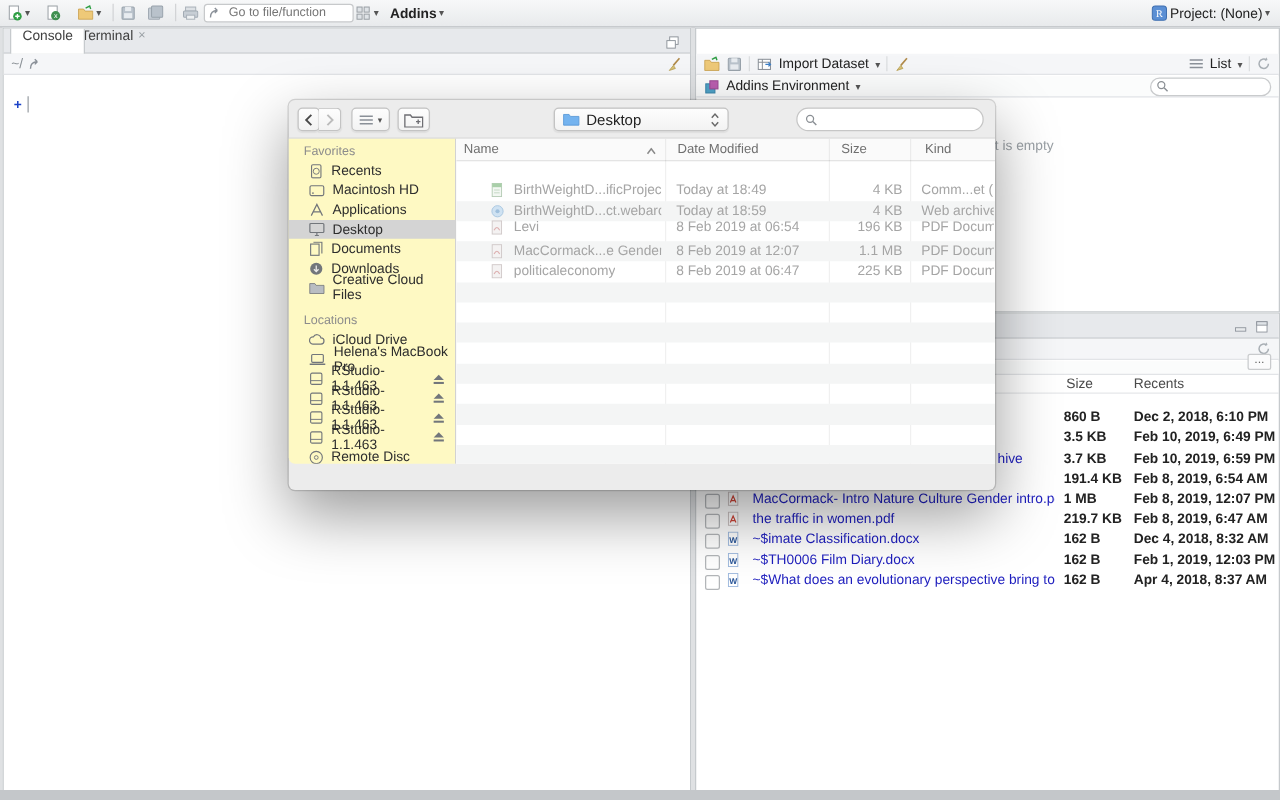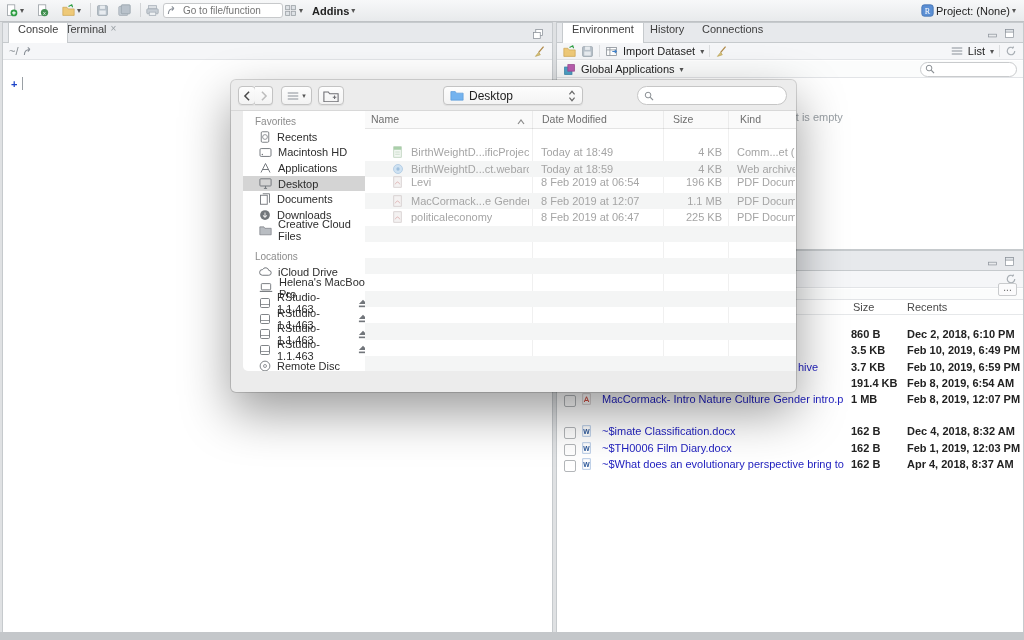--- a/index.html
+++ b/index.html
@@ -75,21 +75,21 @@
        border:1px solid #c3c3c3;border-radius:4px;box-sizing:border-box;display:flex;align-items:center;
        justify-content:center;box-shadow:0 1px 1px rgba(0,0,0,.06);}
   #dlg-popup{left:212px;width:140px;padding:0 6px;justify-content:flex-start;gap:5px;}
   #dlg-popup .lbl{font-size:12px;color:#222;}
   #dlg-popup .updown{margin-left:auto;}
   #dlg-search{position:absolute;left:406px;top:6px;width:150px;height:19px;background:#fff;
        border:1px solid #c6c6c6;border-radius:10px;box-sizing:border-box;display:flex;align-items:center;
        padding:0 6px;gap:4px;}
   #dlg-search input{border:none;outline:none;width:110px;background:transparent;}
   #dlg-body{position:absolute;left:0;top:30px;right:0;bottom:21px;border-top:1px solid #d8d8d8;}
-  #dlg-sidebar{position:absolute;left:12px;top:0;width:134px;bottom:0;background:#ffffff;
+  #dlg-sidebar{position:absolute;left:0;top:0;width:134px;bottom:0;background:#fef9c3;
        border-right:1px solid #d2d2d2;border-bottom-left-radius:5px;overflow:hidden;padding-top:3px;
        box-sizing:border-box;}
   .sb-label{height:15px;line-height:15px;padding-left:12px;color:#8c8c8c;font-size:10px;}
   .sb-item{height:15.6px;display:flex;align-items:center;padding-left:16px;gap:6px;font-size:11px;color:#2d2d2d;}
   .sb-item.sel{background:#d4d4d4;}
   .sb-item .ej{margin-left:auto;margin-right:8px;}
   .sb-gap{height:11px;}
   #dlg-list{position:absolute;left:134px;top:0;right:0;bottom:0;background:#fff;overflow:hidden;}
   #dlg-listhead{position:absolute;left:0;top:0;right:0;height:17px;background:#fafafa;
        border-bottom:1px solid #e4e4e4;color:#6f6f6f;font-size:10.5px;}
@@ -212,40 +212,20 @@
       <span style="margin-left:auto" class="i"><svg width="13" height="13" viewBox="0 0 16 16">
             <path d="M13 2 L7 9" stroke="#b08a4a" stroke-width="1.6"></path>
             <path d="M7 9 L3 14 L9 12 Z" fill="#d9c27a" stroke="#b8a050" stroke-width="0.8"></path>
           </svg></span>
     </div>
     <div id="console-prompt">+</div>
     <div id="console-caret"></div>
   </div>
 
   <div id="env-pane" class="pane">
-    <div class="tabbar">
-      <div class="tab sel" style="left:5px">
-        <span>Environment</span>
-        </div>
-      <div class="tab" style="left:84px">
-        <span>History</span>
-        </div>
-      <div class="tab" style="left:136px">
-        <span>Connections</span>
-        </div>
-      <span class="minmax" style="right:8px">
-        <span class="i"><svg width="11" height="11" viewBox="0 0 16 16">
-              <rect x="2" y="9" width="12" height="4" fill="#e8eaec" stroke="#8a9098"></rect>
-            </svg></span>
-        <span class="i"><svg width="11" height="11" viewBox="0 0 16 16">
-              <rect x="2" y="2" width="12" height="12" fill="#fff" stroke="#8a9098"></rect>
-              <rect x="2" y="2" width="12" height="4" fill="#dfe3e7" stroke="#8a9098"></rect>
-            </svg></span>
-        </span>
-    </div>
     <div class="pane-toolbar" style="top:20px">
       <span class="i"><svg width="13" height="13" viewBox="0 0 16 16">
             <path d="M1 4h5l1.5 2H15v8H1z" fill="#eec978" stroke="#c9a04e" stroke-width="0.8"></path>
             <path d="M8 3l4-2 1 3" fill="none" stroke="#2f9e44" stroke-width="1.4"></path>
           </svg></span>
       <span class="i"><svg width="13" height="13" viewBox="0 0 16 16">
             <rect x="2" y="2" width="12" height="12" rx="1" fill="#b9c2cb" stroke="#98a2ab"></rect>
             <rect x="5" y="2" width="6" height="4" fill="#e8ecf0"></rect>
             <rect x="4" y="8" width="8" height="5" fill="#e8ecf0"></rect>
           </svg></span>
@@ -271,21 +251,21 @@
       <span class="i"><svg width="12" height="12" viewBox="0 0 16 16">
             <path d="M13 8a5 5 0 1 1-2-4" fill="none" stroke="#a9afb5" stroke-width="1.6"></path>
             <path d="M11 1l1 3-3 1z" fill="#a9afb5"></path>
           </svg></span>
     </div>
     <div class="pane-toolbar" style="top:38px;background:#fbfcfc">
       <span class="i"><svg width="13" height="13" viewBox="0 0 16 16">
             <rect x="2" y="5" width="9" height="9" fill="#4fa3c8" stroke="#3a86ab"></rect>
             <rect x="6" y="2" width="8" height="8" fill="#bb5fb0" stroke="#9a4a92"></rect>
           </svg></span>
-      <span style="color:#222">Global Applications</span>
+      <span style="color:#222">Addins Environment</span>
       <span class="chev">▾</span>
       <span class="mini-search" style="margin-left:auto">
         <span class="i"><svg width="10" height="10" viewBox="0 0 16 16">
               <circle cx="6.5" cy="6.5" r="4.5" fill="none" stroke="#8a8f94" stroke-width="1.6"></circle>
               <path d="M10 10l4.5 4.5" stroke="#8a8f94" stroke-width="1.8"></path>
             </svg></span>
         <input style="">
         </span>
     </div>
     <div id="env-empty">Environment is empty</div>
@@ -336,20 +316,30 @@
         </div>
         <div class="fp-row" style="top: 81px;">
           <span class="cbx"></span>
           <span class="i fic"><svg width="11" height="12" viewBox="0 0 14 16">
               <rect x="2" y="1" width="10" height="14" fill="#fff" stroke="#c9c0c0"></rect>
               <path d="M4 12 L7 5 L10 12 M5.2 10h3.6" fill="none" stroke="#d04437" stroke-width="1.3"></path>
             </svg></span>
           <span class="nm">MacCormack- Intro Nature Culture Gender intro.pdf</span>
           <span class="sz">1 MB</span>
           <span class="md">Feb 8, 2019, 12:07 PM</span>
+        </div>
+        <div class="fp-row" style="top: 97.2px;">
+          <span class="cbx"></span>
+          <span class="i fic"><svg width="11" height="12" viewBox="0 0 14 16">
+              <rect x="2" y="1" width="10" height="14" fill="#fff" stroke="#c9c0c0"></rect>
+              <path d="M4 12 L7 5 L10 12 M5.2 10h3.6" fill="none" stroke="#d04437" stroke-width="1.3"></path>
+            </svg></span>
+          <span class="nm">the traffic in women.pdf</span>
+          <span class="sz">219.7 KB</span>
+          <span class="md">Feb 8, 2019, 6:47 AM</span>
         </div>
         <div class="fp-row" style="top: 113.4px;">
           <span class="cbx"></span>
           <span class="i fic"><svg width="11" height="12" viewBox="0 0 14 16">
               <rect x="2" y="1" width="10" height="14" fill="#fff" stroke="#9db8dd"></rect>
               <text x="7" y="12" font-size="9" fill="#2b579a" text-anchor="middle" font-family="Liberation Sans" font-weight="bold">W</text>
             </svg></span>
           <span class="nm">~$imate Classification.docx</span>
           <span class="sz">162 B</span>
           <span class="md">Dec 4, 2018, 8:32 AM</span>

